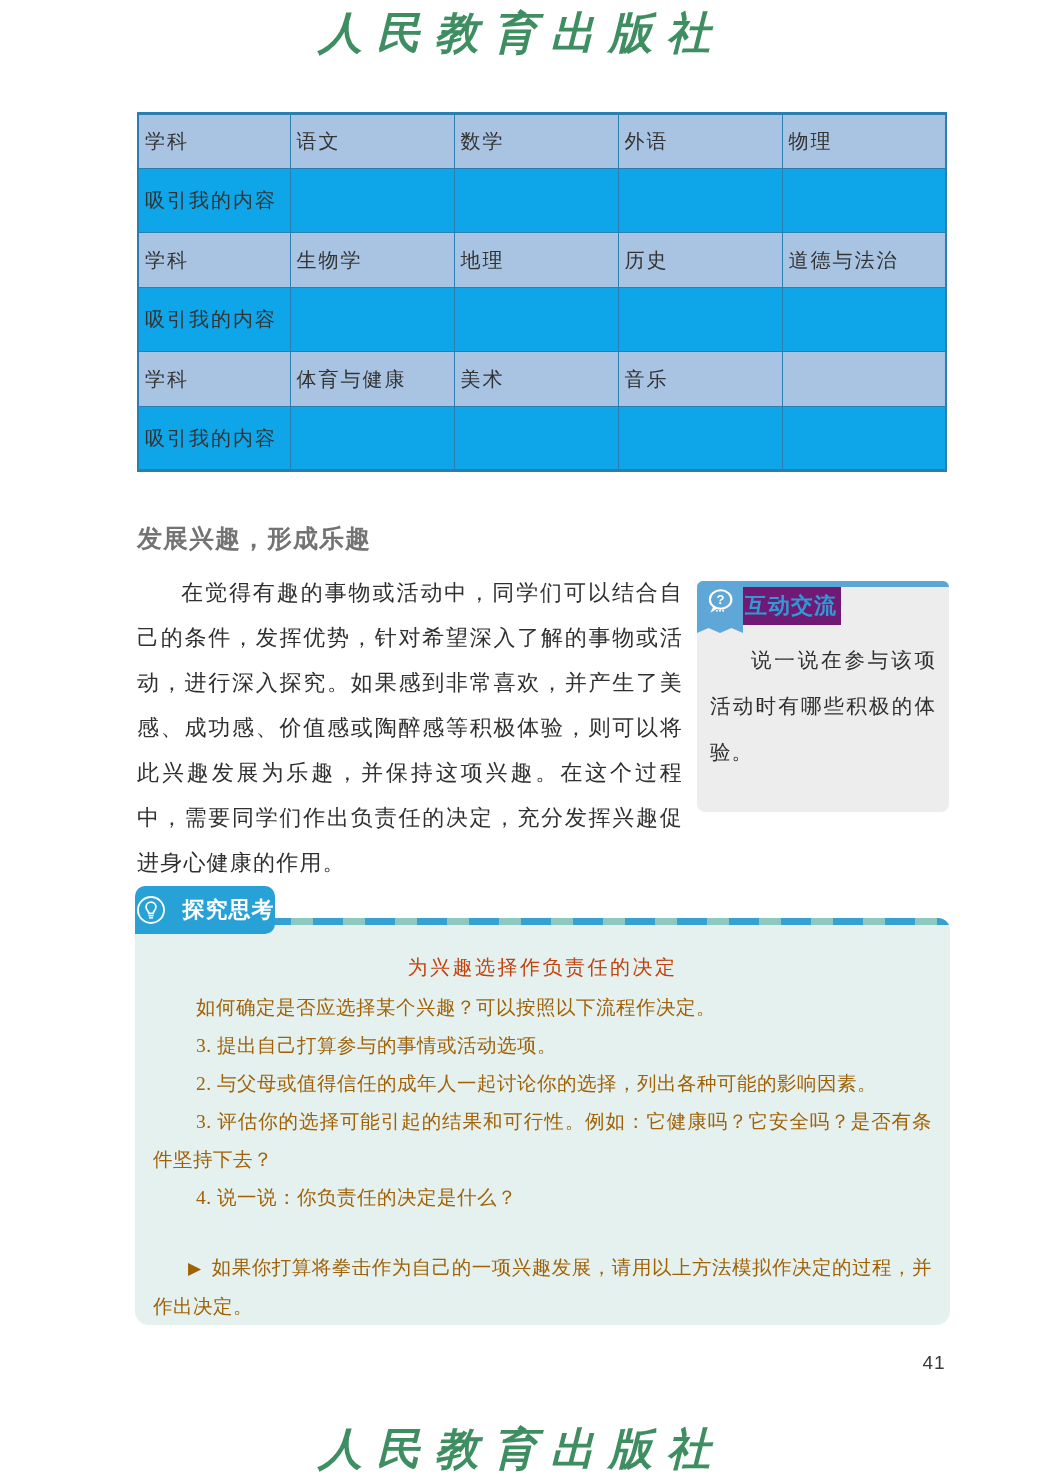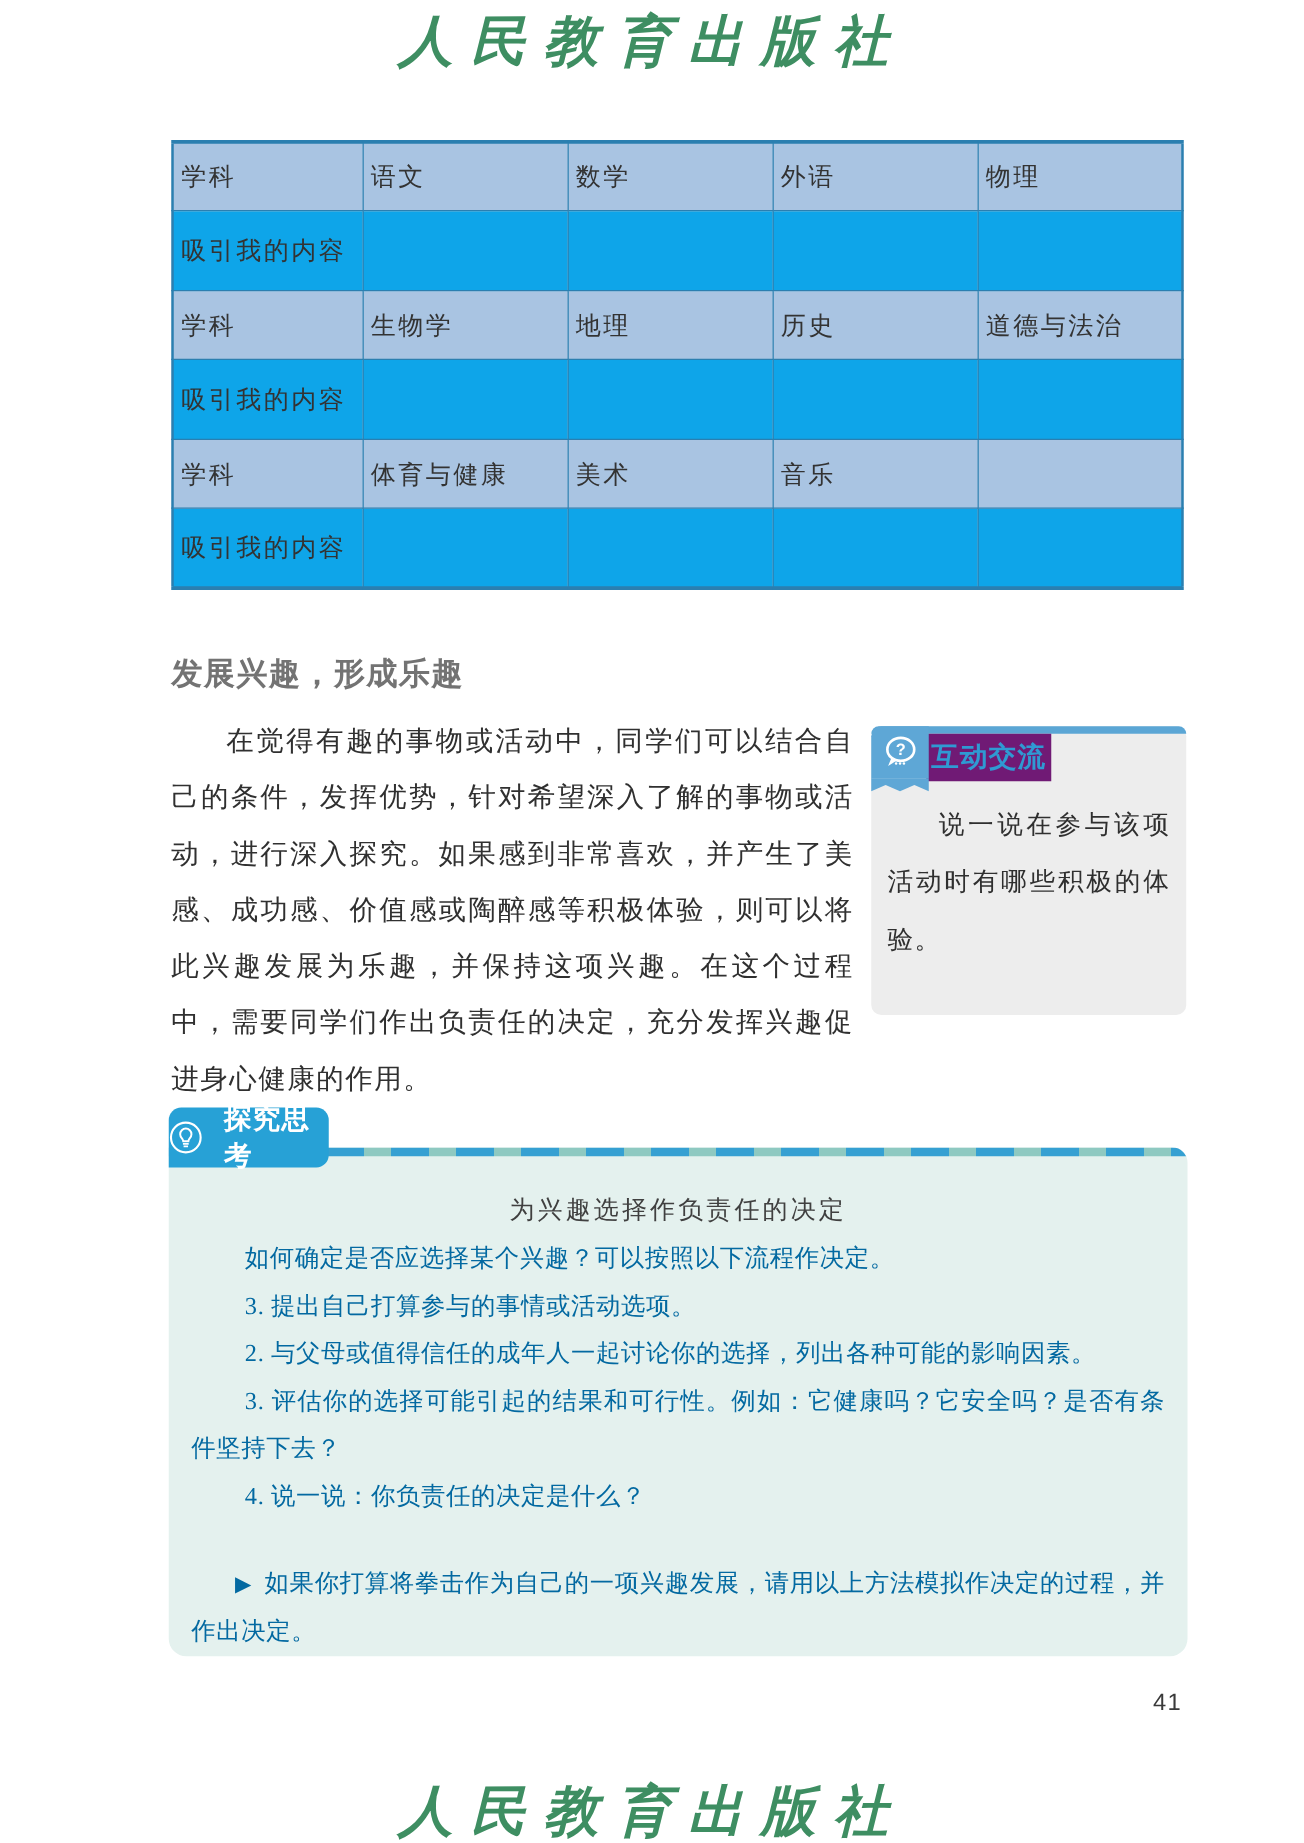--- a/index.html
+++ b/index.html
@@ -75,43 +75,43 @@
     border-left:23px solid transparent;border-right:23px solid transparent;
     border-top:10px solid #5ea7d6;
   }
   .interact-body{position:absolute;left:0;top:48px;width:100%;padding:8px 13px 0;box-sizing:border-box;}
   .interact-body p{
     margin:0;font-size:20.5px;line-height:46px;text-indent:2em;
     text-align:justify;letter-spacing:1px;color:#2f2f2f;
   }
   
   .inquiry-tab{
-    position:absolute;left:135px;top:886px;width:128px;height:48px;
+    position:absolute;left:135px;top:886px;width:140px;height:48px;
     background:#27a1d6;border-radius:10px 10px 10px 0;
     display:flex;align-items:center;justify-content:center;gap:17px;z-index:3;
   }
   .inquiry-tab-title{
     font-family:"Liberation Sans",sans-serif;font-weight:bold;
     font-size:22px;color:#ffffff;letter-spacing:1px;
   }
   .inquiry-box{
     position:absolute;left:135px;top:918px;width:815px;height:407px;
     background:#e4f1ee;border-radius:0 12px 14px 14px;overflow:hidden;
   }
   .dash-strip{
     position:absolute;left:0;top:0;width:100%;height:7px;
     background:repeating-linear-gradient(90deg,#8ec9c1 0 22px,#35a0d2 22px 52px);
   }
   .inquiry-content{padding:30px 18px 0;box-sizing:border-box;}
   .inquiry-heading{
     margin:6px 0 8px;text-align:center;font-weight:normal;
-    font-size:20px;letter-spacing:2.5px;color:#404040;
+    font-size:20px;letter-spacing:2.5px;color:#c2410c;
   }
   .inquiry-content p{margin:0;font-size:19.5px;line-height:38px;letter-spacing:.5px;
-    text-align:justify;color:#0369a1;font-family:Liberation Serif, serif;}
+    text-align:justify;color:#a16207;font-family:Liberation Serif, serif;}
   .inquiry-intro,.inquiry-step{text-indent:2.2em;}
   .inquiry-prompt{
     margin-top:32px !important;color:#3aa6dc;text-indent:1.8em;
   }
   .inquiry-prompt .arrow{margin-right:10px;font-size:17px;}
   
   .pagenum{
     position:absolute;left:912px;top:1352px;width:44px;text-align:center;
     font-family:"Liberation Sans",sans-serif;font-size:19px;color:#3a3a3a;
     letter-spacing:1px;

